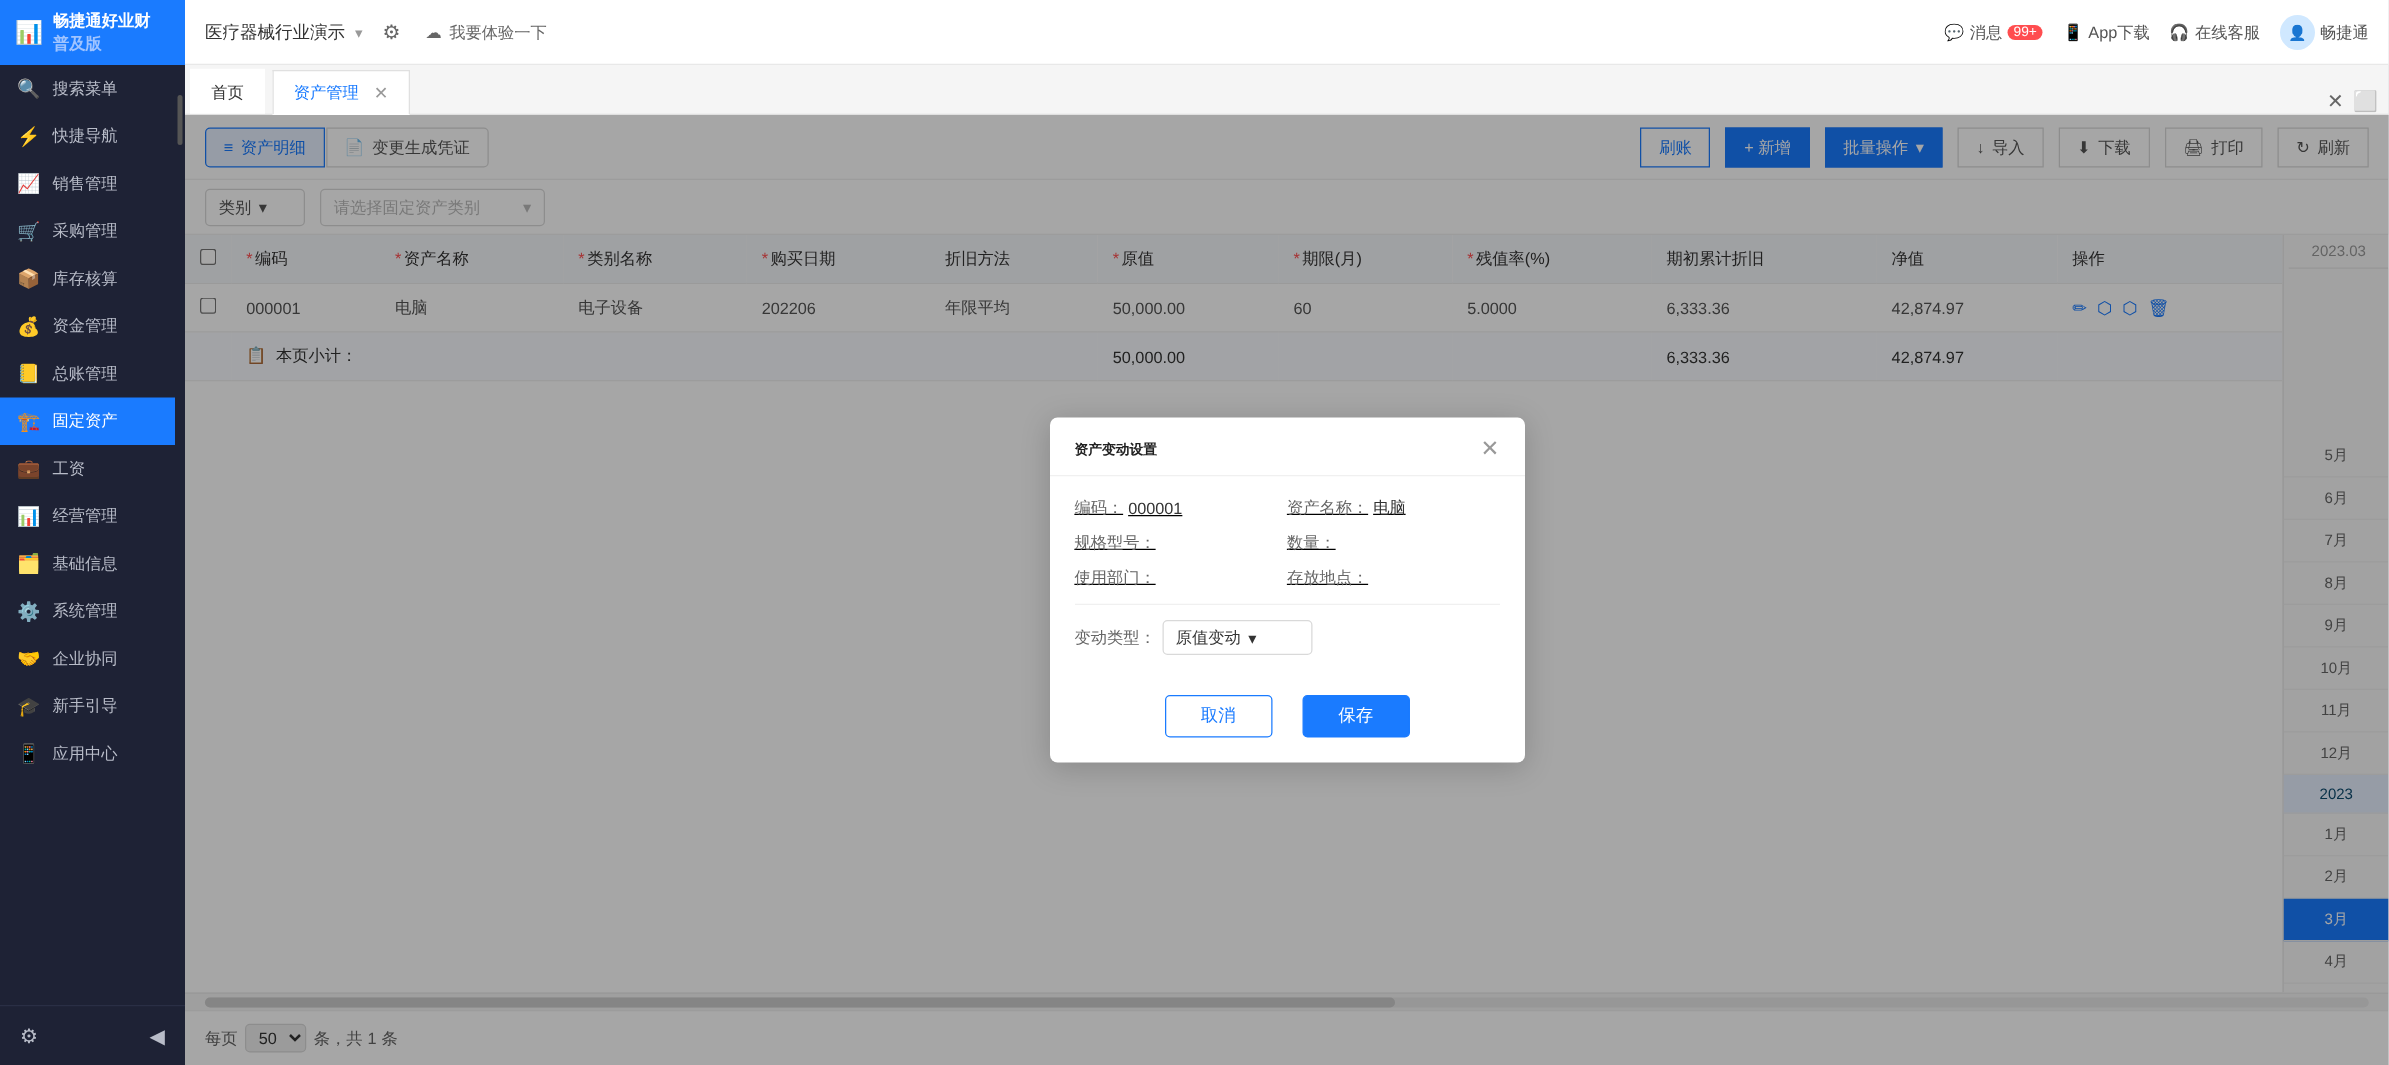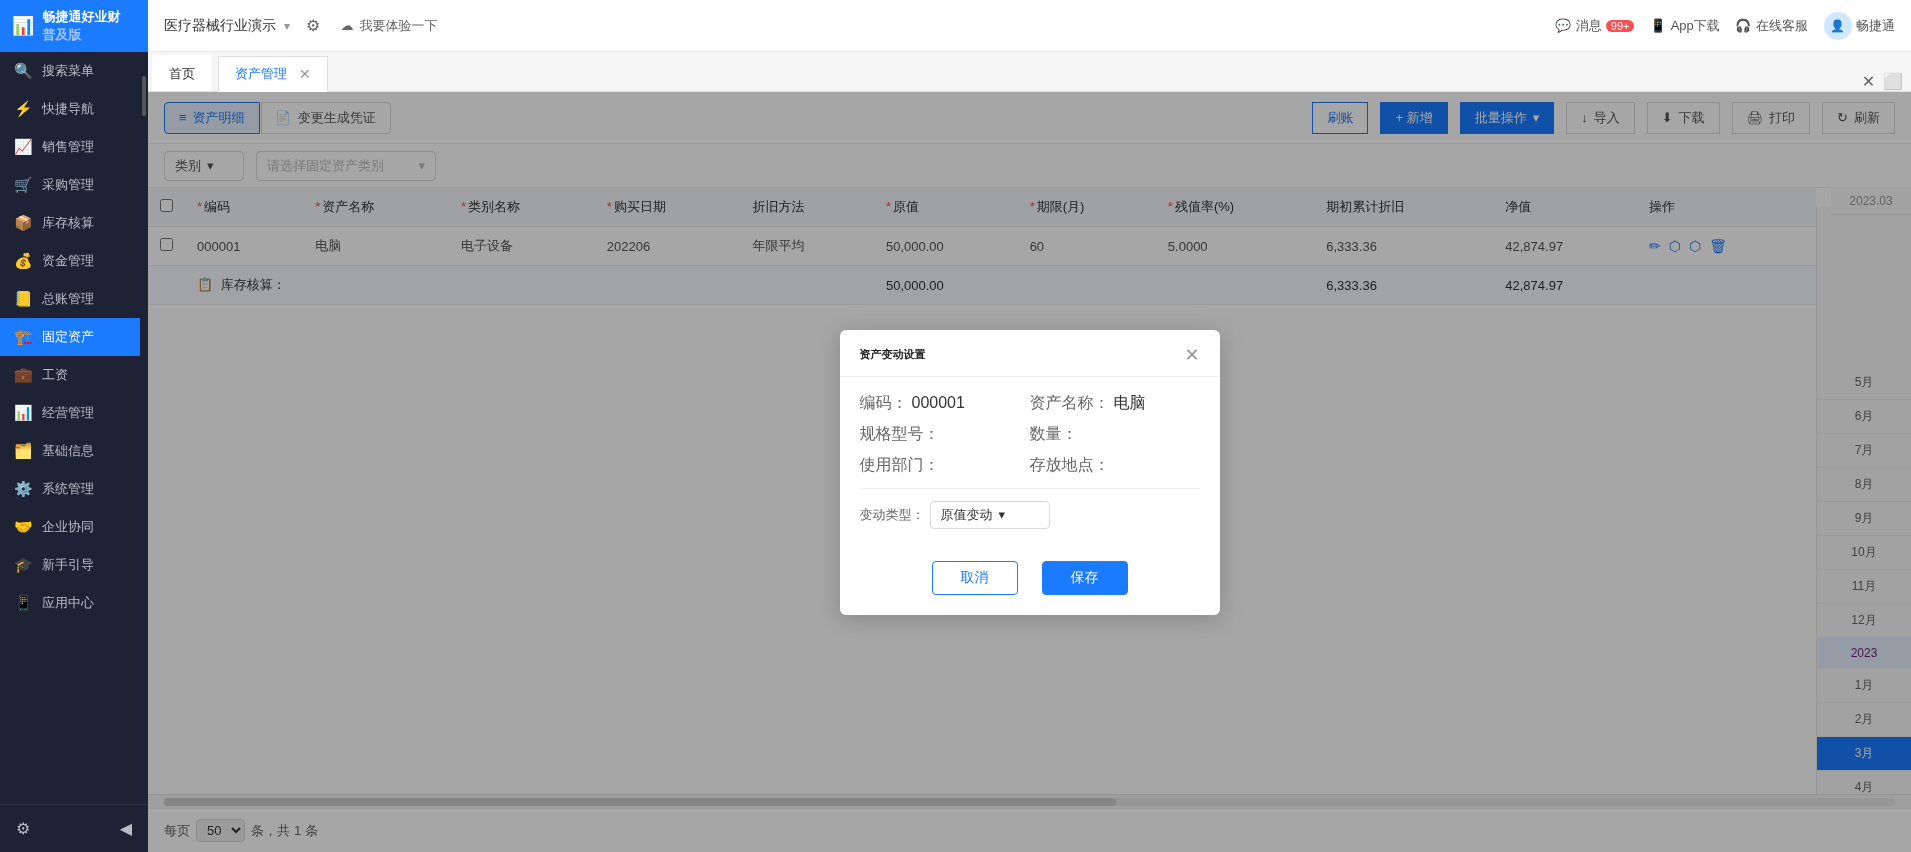--- a/index.html
+++ b/index.html
@@ -111,29 +111,29 @@
       height: 30px; border: 1px solid #d9d9d9; border-radius: 4px; padding: 0 10px;
       font-size: 13px; color: #555; background: #fff; cursor: pointer;
       display: flex; align-items: center; gap: 6px; min-width: 80px;
     }
     .filter-select-wide {
       min-width: 180px; color: #bbb;
     }
 
     
     .date-column {
-      width: 95px; background: #f9f9f9; border-left: 1px solid #e8e8e8;
-      display: flex; flex-direction: column; align-items: center; padding-top: 160px; flex-shrink: 0; margin-top: 18px;
+      width: 85px; background: #f9f9f9; border-left: 1px solid #e8e8e8;
+      display: flex; flex-direction: column; align-items: center; padding-top: 160px; flex-shrink: 0;
     }
     .date-item {
       width: 100%; text-align: center; padding: 8px 0; font-size: 12px; color: #666; cursor: pointer;
       border-bottom: 1px solid #f0f0f0;
     }
     .date-item.current { background: #1a7bff; color: #fff; text-align: center; }
-    .date-item.highlight { background: #e6f0ff; color: #701a75; }
+    .date-item.highlight { background: #e6f0ff; color: #0c4a6e; }
 
     
     .table-wrapper { flex: 1; overflow: auto; }
     .data-table { width: 100%; border-collapse: collapse; font-size: 13px; }
     .data-table th {
       background: #f5f7fa; color: #333; font-weight: 500;
       padding: 10px 12px; border-bottom: 1px solid #e8e8e8; white-space: nowrap;
       text-align: left; position: sticky; top: 0; z-index: 1;
     }
     .data-table td {
@@ -169,21 +169,21 @@
       width: 380px; padding: 0; overflow: hidden;
     }
     .dialog-header {
       display: flex; align-items: center; justify-content: space-between;
       padding: 14px 20px 10px; border-bottom: 1px solid #f0f0f0;
     }
     .dialog-title { font-size: 11px; font-weight: 600; color: #222; }
     .dialog-close { color: #999; cursor: pointer; font-size: 18px; }
     .dialog-body { padding: 16px 20px; }
     .dialog-row {
-      display: flex; align-items: center; margin-bottom: 10px; font-size: 16px;
+      display: flex; align-items: center; margin-bottom: 10px; font-size: 13px; text-decoration: underline;
     }
     .dialog-field { display: flex; align-items: center; width: 50%; }
     .dialog-label { color: #666; white-space: nowrap; margin-right: 4px; }
     .dialog-value { color: #333; }
     .dialog-divider { border: none; border-top: 1px solid #f0f0f0; margin: 12px 0; }
     .dialog-select-row {
       display: flex; align-items: center; margin-bottom: 12px; font-size: 13px;
     }
     .dialog-select-label { color: #666; width: 70px; flex-shrink: 0; }
     .dialog-select-box {
@@ -438,21 +438,21 @@
                     <span class="action-icon">⬡</span>
                     <span class="action-icon">⬡</span>
                     <span class="action-icon">🗑</span>
                   </div>
                 </td>
               </tr>
               <tr class="subtotal-row">
                 <td></td>
                 <td colspan="5">
                   <span style="color:#1a7bff;margin-right:4px;">📋</span>
-                  <span>库存核算：</span>
+                  <span>本页小计：</span>
                 </td>
                 <td>50,000.00</td>
                 <td></td>
                 <td></td>
                 <td>6,333.36</td>
                 <td>42,874.97</td>
                 <td></td>
               </tr>
             </tbody>
           </table>

